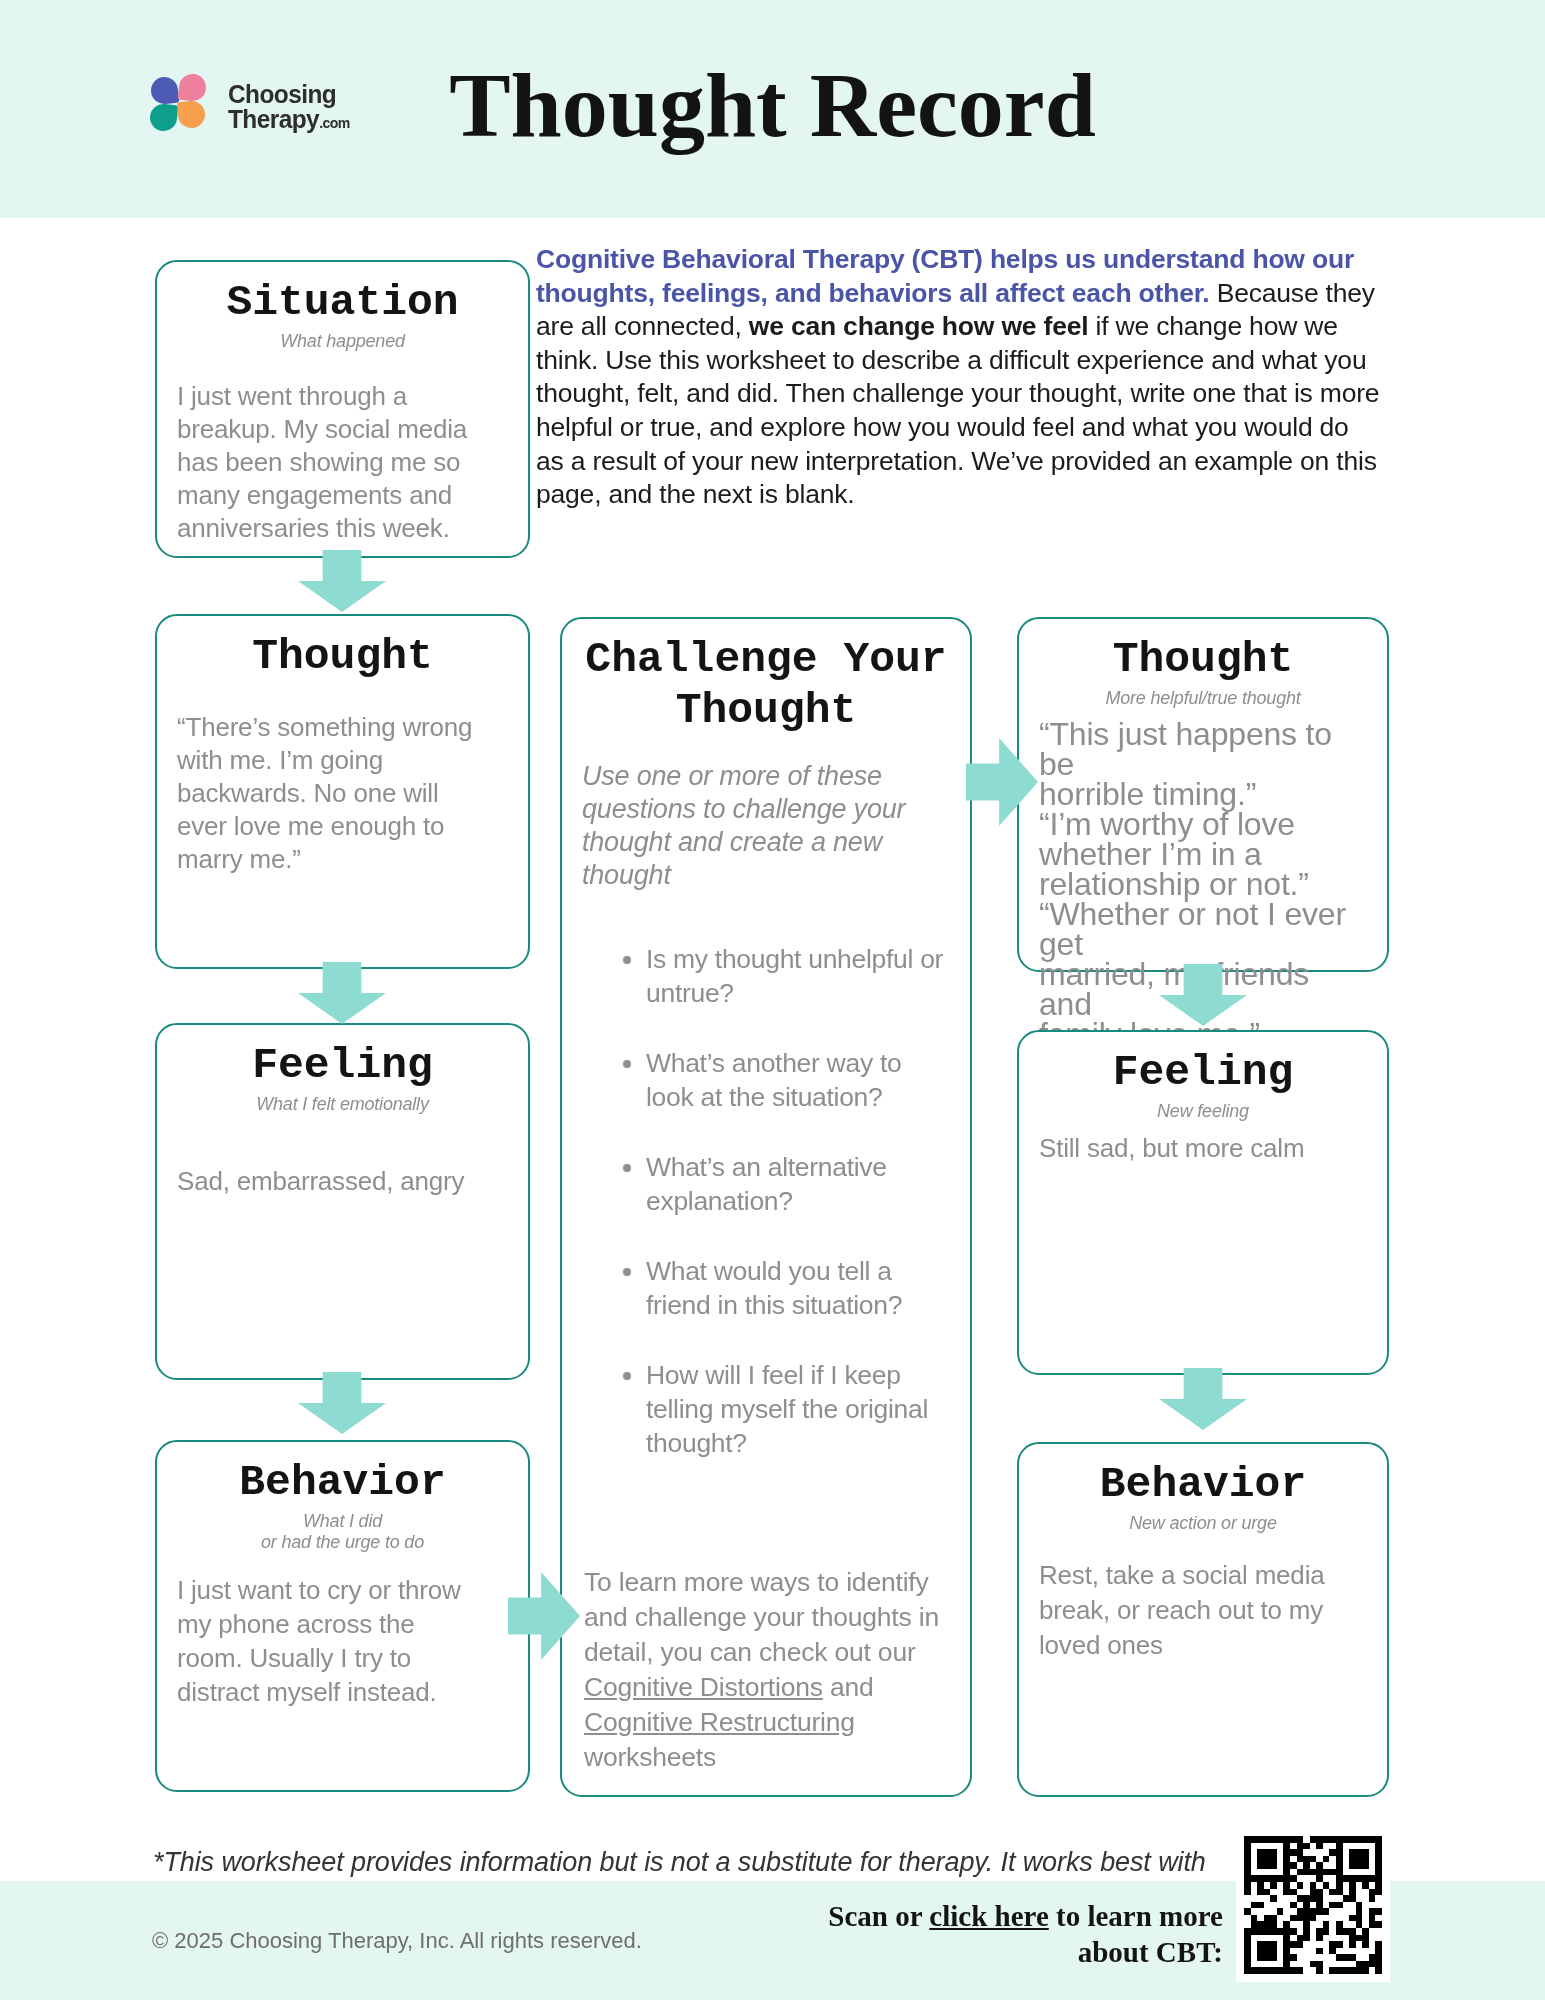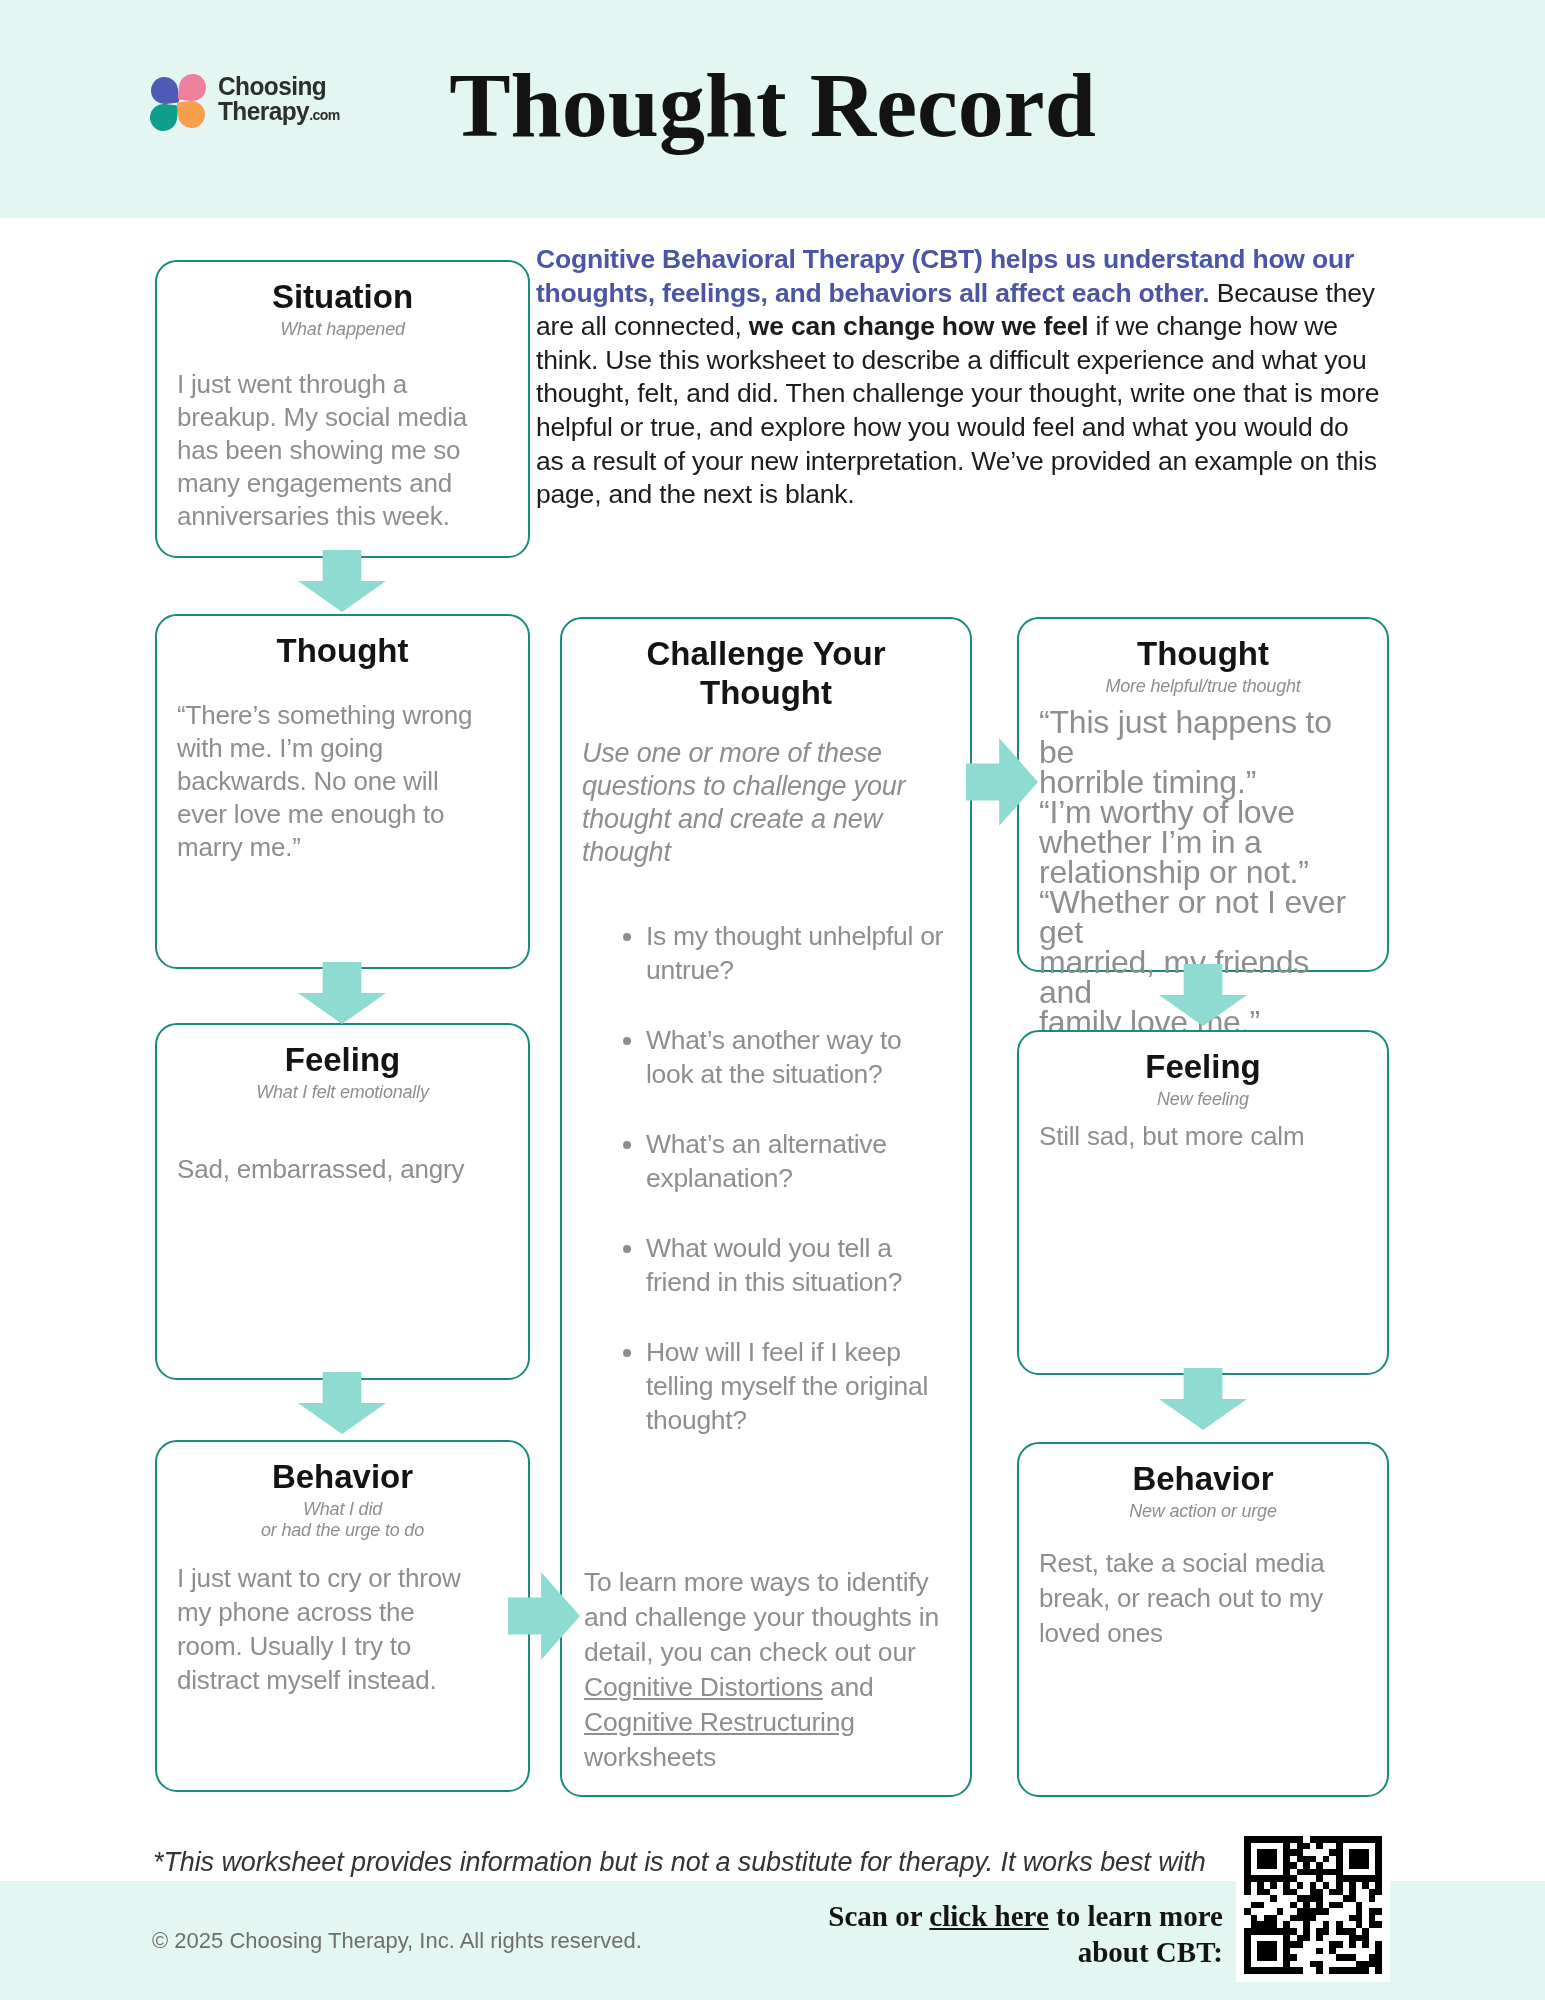--- a/index.html
+++ b/index.html
@@ -4,42 +4,42 @@
 <style>
   :root{
     --mint:#e4f6f1; --teal:#1a8a7e; --arrow:#8edcd1; --accent:#4a55a8;
     --gray:#8e8e8e; --ink:#1c1c1c;
   }
   html,body{margin:0;padding:0;background:#fff;}
   .page{position:relative;width:1545px;height:2000px;background:#ffffff;overflow:hidden;
         font-family:"Liberation Sans",sans-serif;}
   
   .header-band{position:absolute;left:0;top:0;width:1545px;height:218px;background:var(--mint);}
-  .brand{position:absolute;left:150px;top:74px;display:flex;align-items:flex-start;gap:10px;}
+  .brand{position:absolute;left:150px;top:74px;display:flex;align-items:flex-end;gap:20px;}
   .logo-mark{position:relative;width:58px;height:58px;}
   .petal{position:absolute;width:27px;height:27px;}
   .petal.tl{left:1px;top:3px;background:#4d5bb5;border-radius:14px 14px 3px 14px;transform:rotate(-6deg);}
   .petal.tr{right:2px;top:0px;background:#ee7f9d;border-radius:14px 14px 14px 3px;transform:rotate(6deg);}
   .petal.bl{left:0px;bottom:1px;background:#0f9e8c;border-radius:14px 3px 14px 14px;transform:rotate(6deg);}
   .petal.br{right:3px;bottom:4px;background:#f6a04d;border-radius:3px 14px 14px 14px;transform:rotate(-6deg);}
   .brand-text{color:#2e2e2e;font-weight:bold;font-size:26px;line-height:0.96;letter-spacing:-0.6px;transform:scaleX(0.94);transform-origin:left center;}
   .brand-text .suffix{font-size:15px;font-weight:bold;}
   .page-title{position:absolute;left:0;top:52px;width:1545px;text-align:center;
       font-family:"Liberation Serif",serif;font-weight:bold;font-size:92px;color:#131313;letter-spacing:0px;}
   
   .intro{position:absolute;left:536px;top:243px;width:845px;font-size:26.5px;line-height:33.6px;
          color:var(--ink);letter-spacing:-0.2px;}
   .seg-accent-bold{color:var(--accent);font-weight:bold;}
   .seg-bold{font-weight:bold;}
   .seg-normal{}
   .seg-link{text-decoration:underline;cursor:pointer;}
   
   .box{position:absolute;box-sizing:border-box;border:2.5px solid var(--teal);border-radius:22px;
        background:#fff;padding:16px 20px;}
-  .box-title{font-family:Liberation Sans, sans-serif;font-weight:bold;font-size:33px;color:#141414;
+  .box-title{font-family:Liberation Mono, monospace;font-weight:bold;font-size:43px;color:#141414;
        text-align:center;line-height:1.18;}
   .box-sub{font-style:italic;color:var(--gray);font-size:18px;text-align:center;line-height:1.18;
        white-space:pre-line;margin-top:2px;letter-spacing:-0.2px;}
   .box-body{color:var(--gray);font-size:26px;line-height:33px;white-space:pre-line;
        letter-spacing:-0.2px;margin-top:28px;}
   .body-tight{margin-top:10px;line-height:30px;font-size:32px;}
   .body-loose{margin-top:50px;}
   .body-mid{margin-top:20px;line-height:34px;}
   
   .challenge-sub{font-style:italic;color:var(--gray);font-size:27px;line-height:33px;text-align:left;

